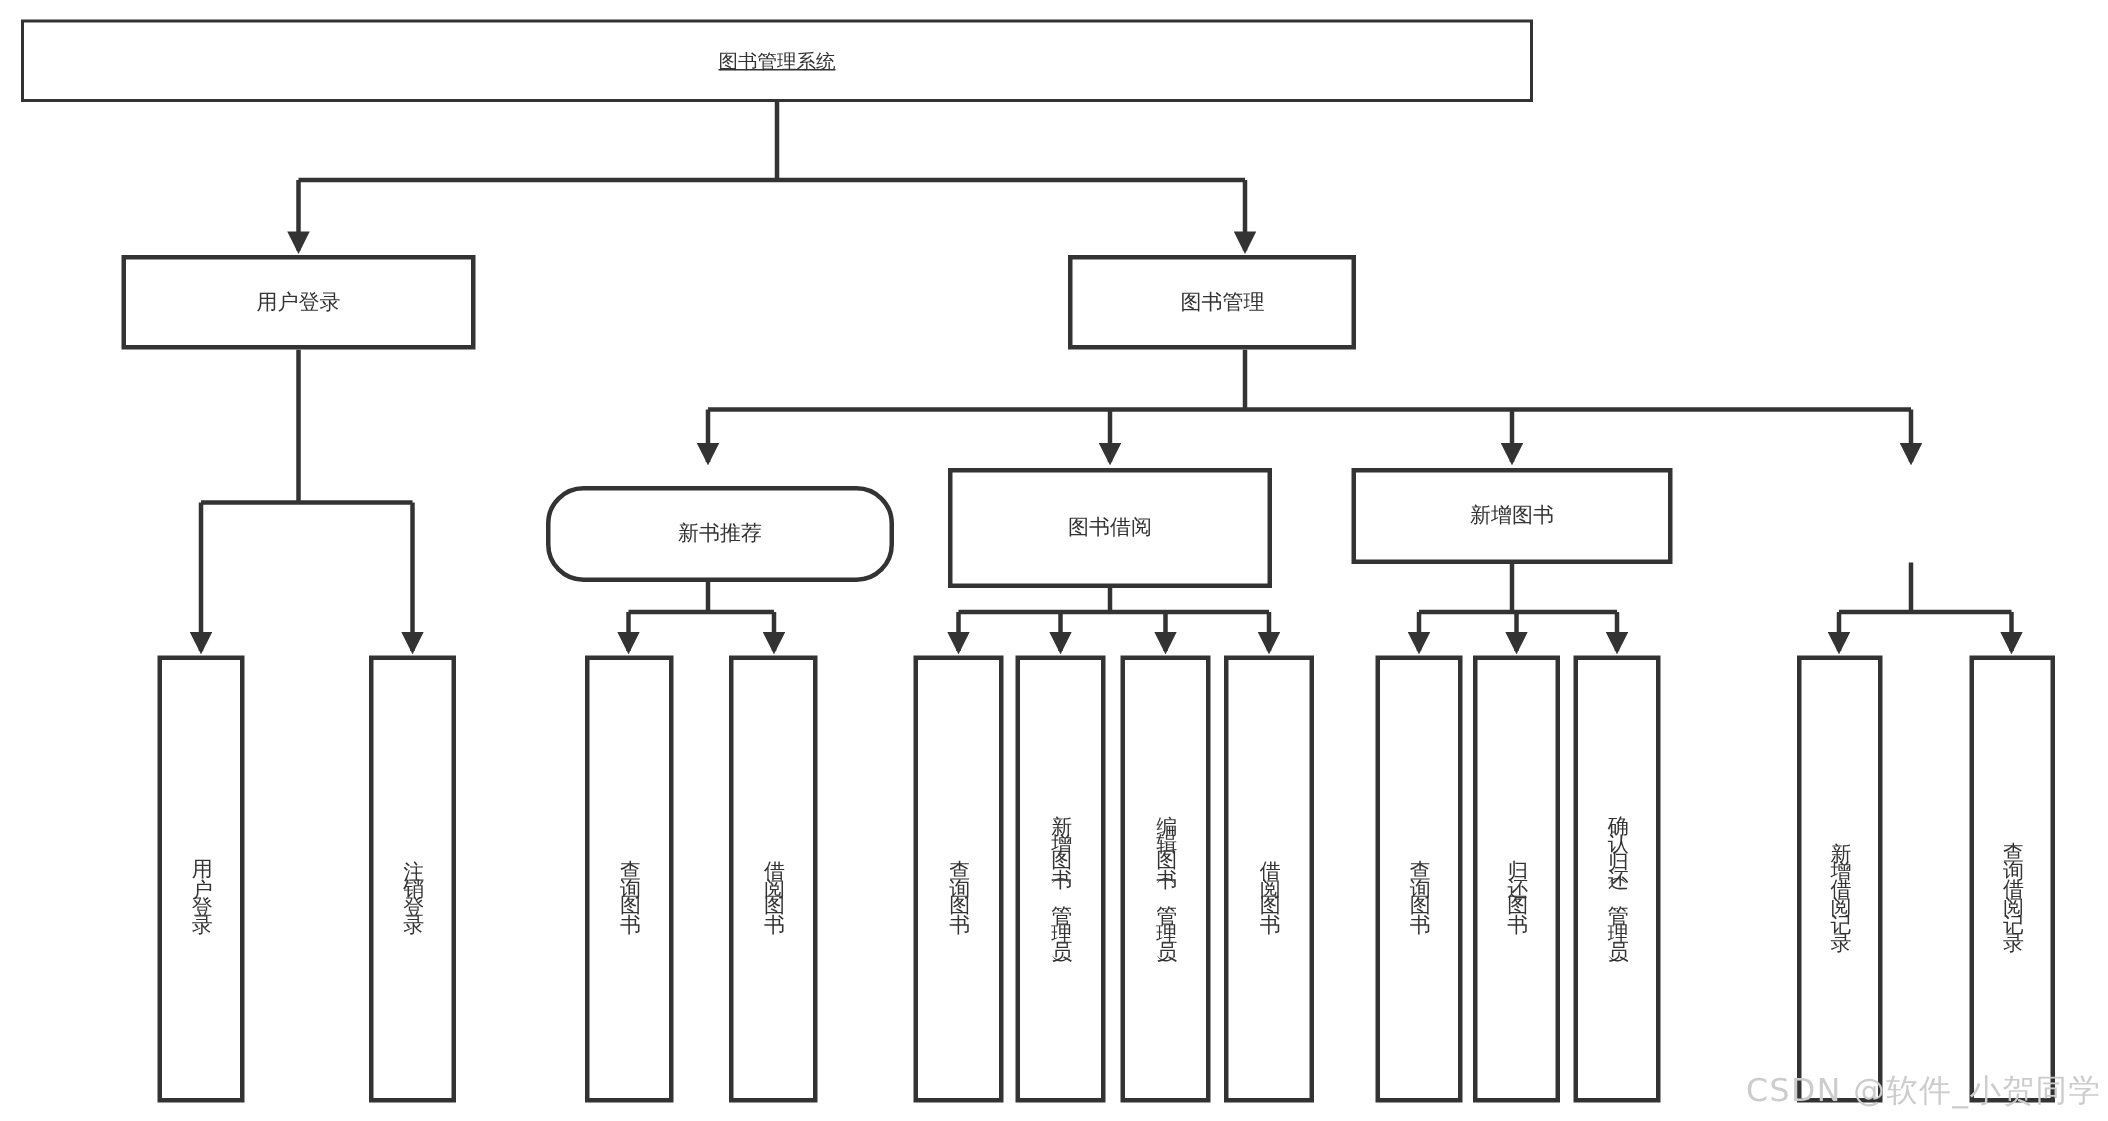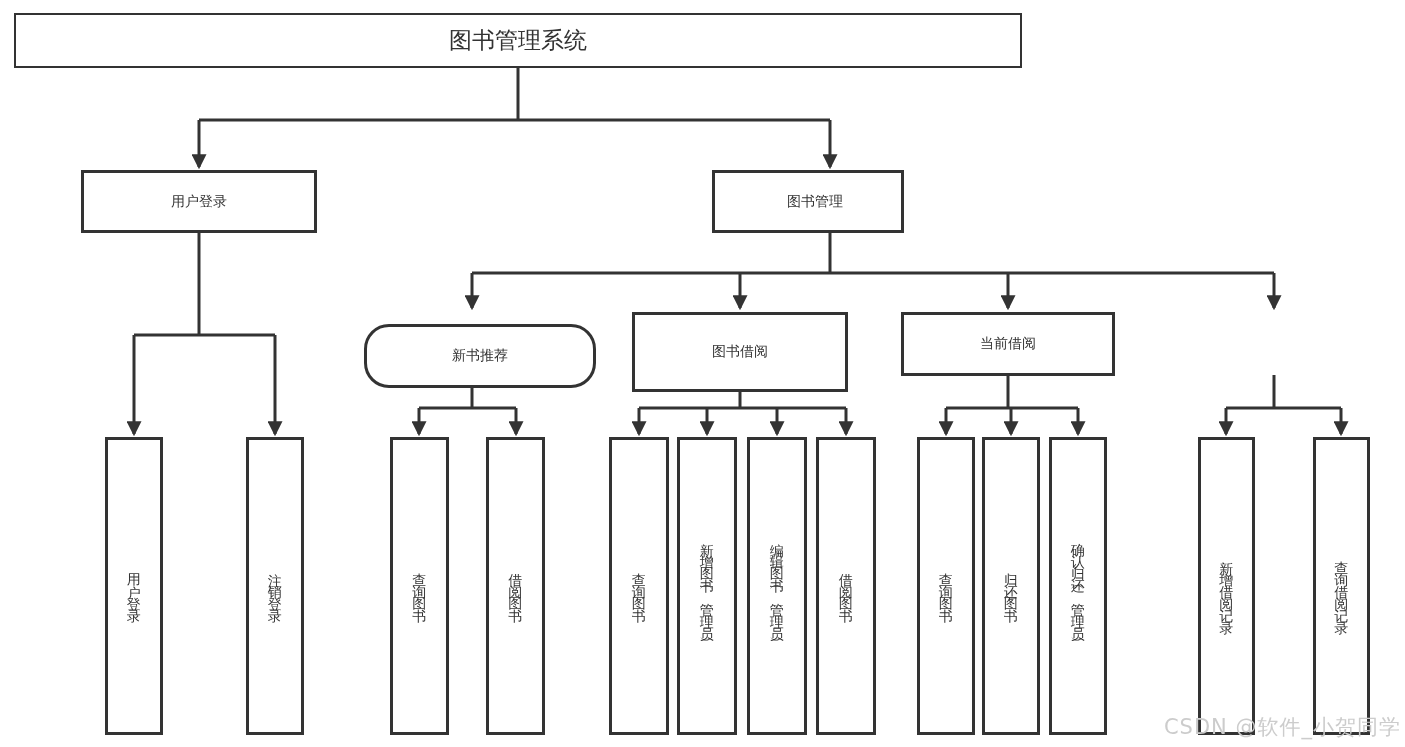--- a/index.html
+++ b/index.html
@@ -15,21 +15,21 @@
   .cline path { stroke: var(--line, #333333); stroke-width:3; fill:none; }
   .box {
     position:absolute; z-index:2;
     background:#ffffff;
     border:3px solid var(--line, #333333);
     box-sizing:border-box;
     display:flex; align-items:center; justify-content:center;
     font-size:14px;
     color: var(--text, #333333);
   }
-  .box.root { border-width:2px; font-size:23px; }
+  .box.root { border-width:2px; font-size:13px;text-decoration:underline; }
   .lbl { white-space:nowrap; }
   .v .lbl {
     writing-mode: vertical-rl;
     text-orientation: mixed;
     letter-spacing:12px;
     line-height:1.05;
   }
   .watermark {
     position:absolute; z-index:3;
     right:4px; top:713px;
@@ -99,21 +99,21 @@
     <span class="lbl">图书管理</span>
   </div>
 
   <div class="box" style="left:364px; top:324px; width:232px; height:64px;border-radius:25px;">
     <span class="lbl">新书推荐</span>
   </div>
   <div class="box" style="left:632px; top:312px; width:216px; height:80px;">
     <span class="lbl">图书借阅</span>
   </div>
   <div class="box" style="left:901px; top:312px; width:214px; height:64px;">
-    <span class="lbl">当前借阅</span>
+    <span class="lbl">新增图书</span>
   </div>
 
   <div class="box v" style="left:105px; top:437px; width:58px; height:298px;">
     <span class="lbl">用户登录</span>
   </div>
   <div class="box v" style="left:246px; top:437px; width:58px; height:298px;">
     <span class="lbl">注销登录</span>
   </div>
 
   <div class="box v" style="left:390px; top:437px; width:59px; height:298px;">

